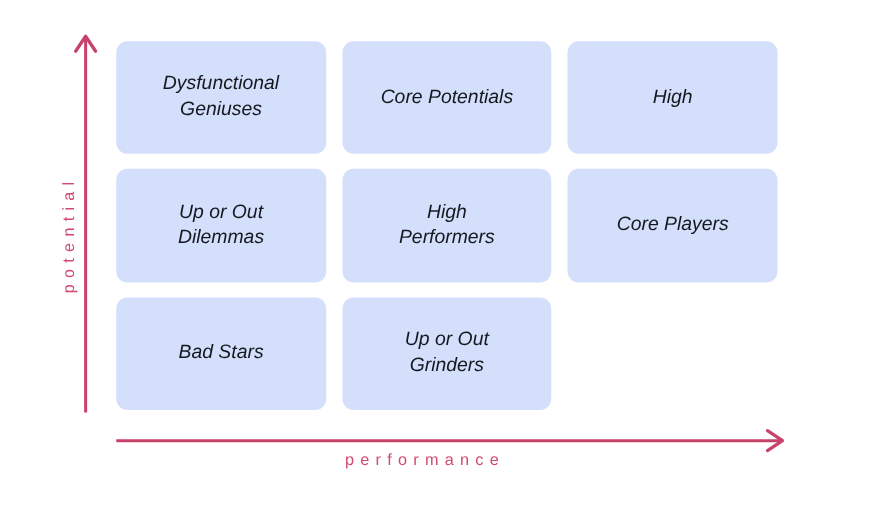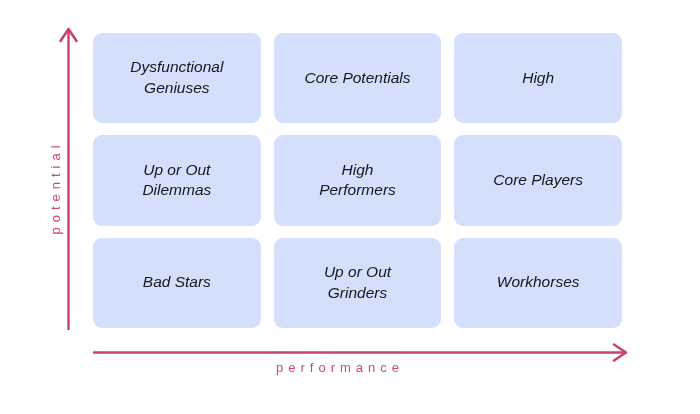--- a/index.html
+++ b/index.html
@@ -115,16 +115,15 @@
     <div class="matrix-cell">Core Potentials</div>
     <div class="matrix-cell">High</div>
     <div class="matrix-cell">Up or Out
 Dilemmas</div>
     <div class="matrix-cell">High
 Performers</div>
     <div class="matrix-cell">Core Players</div>
     <div class="matrix-cell">Bad Stars</div>
     <div class="matrix-cell">Up or Out
 Grinders</div>
-    <div class="matrix-cell">Workhorses</div>
   </div>
 
 </div>
 
 </body></html>

